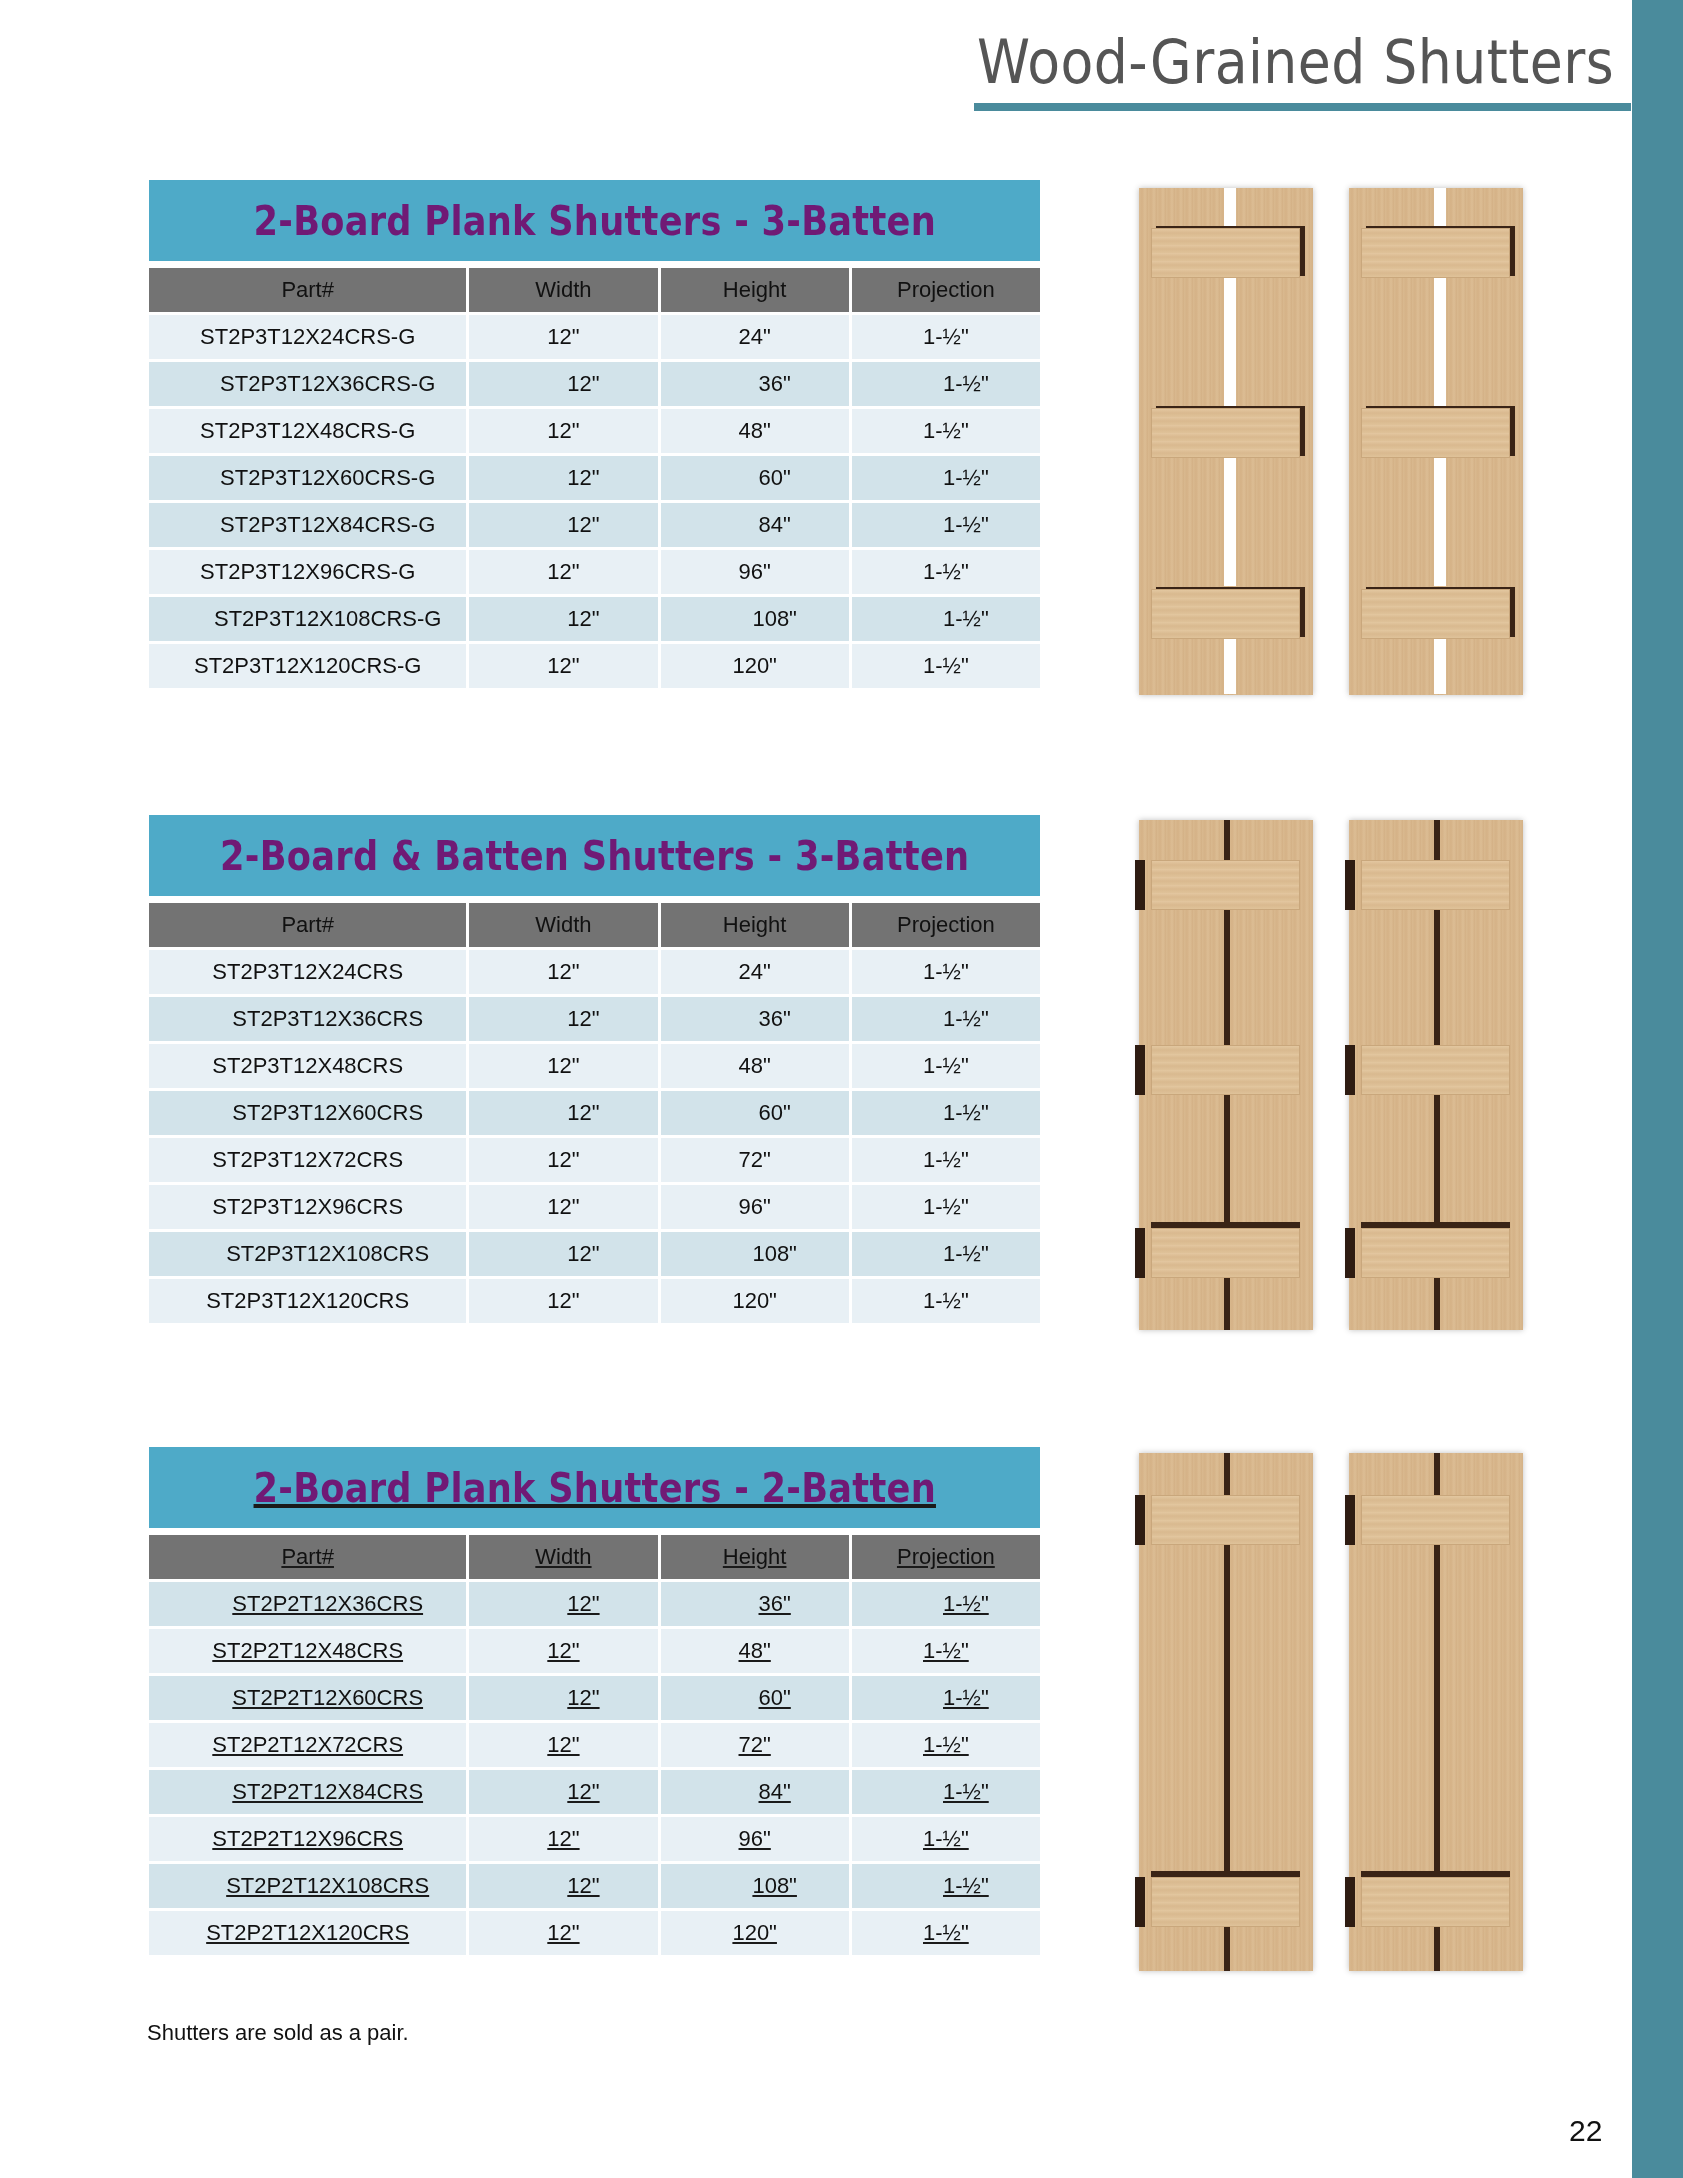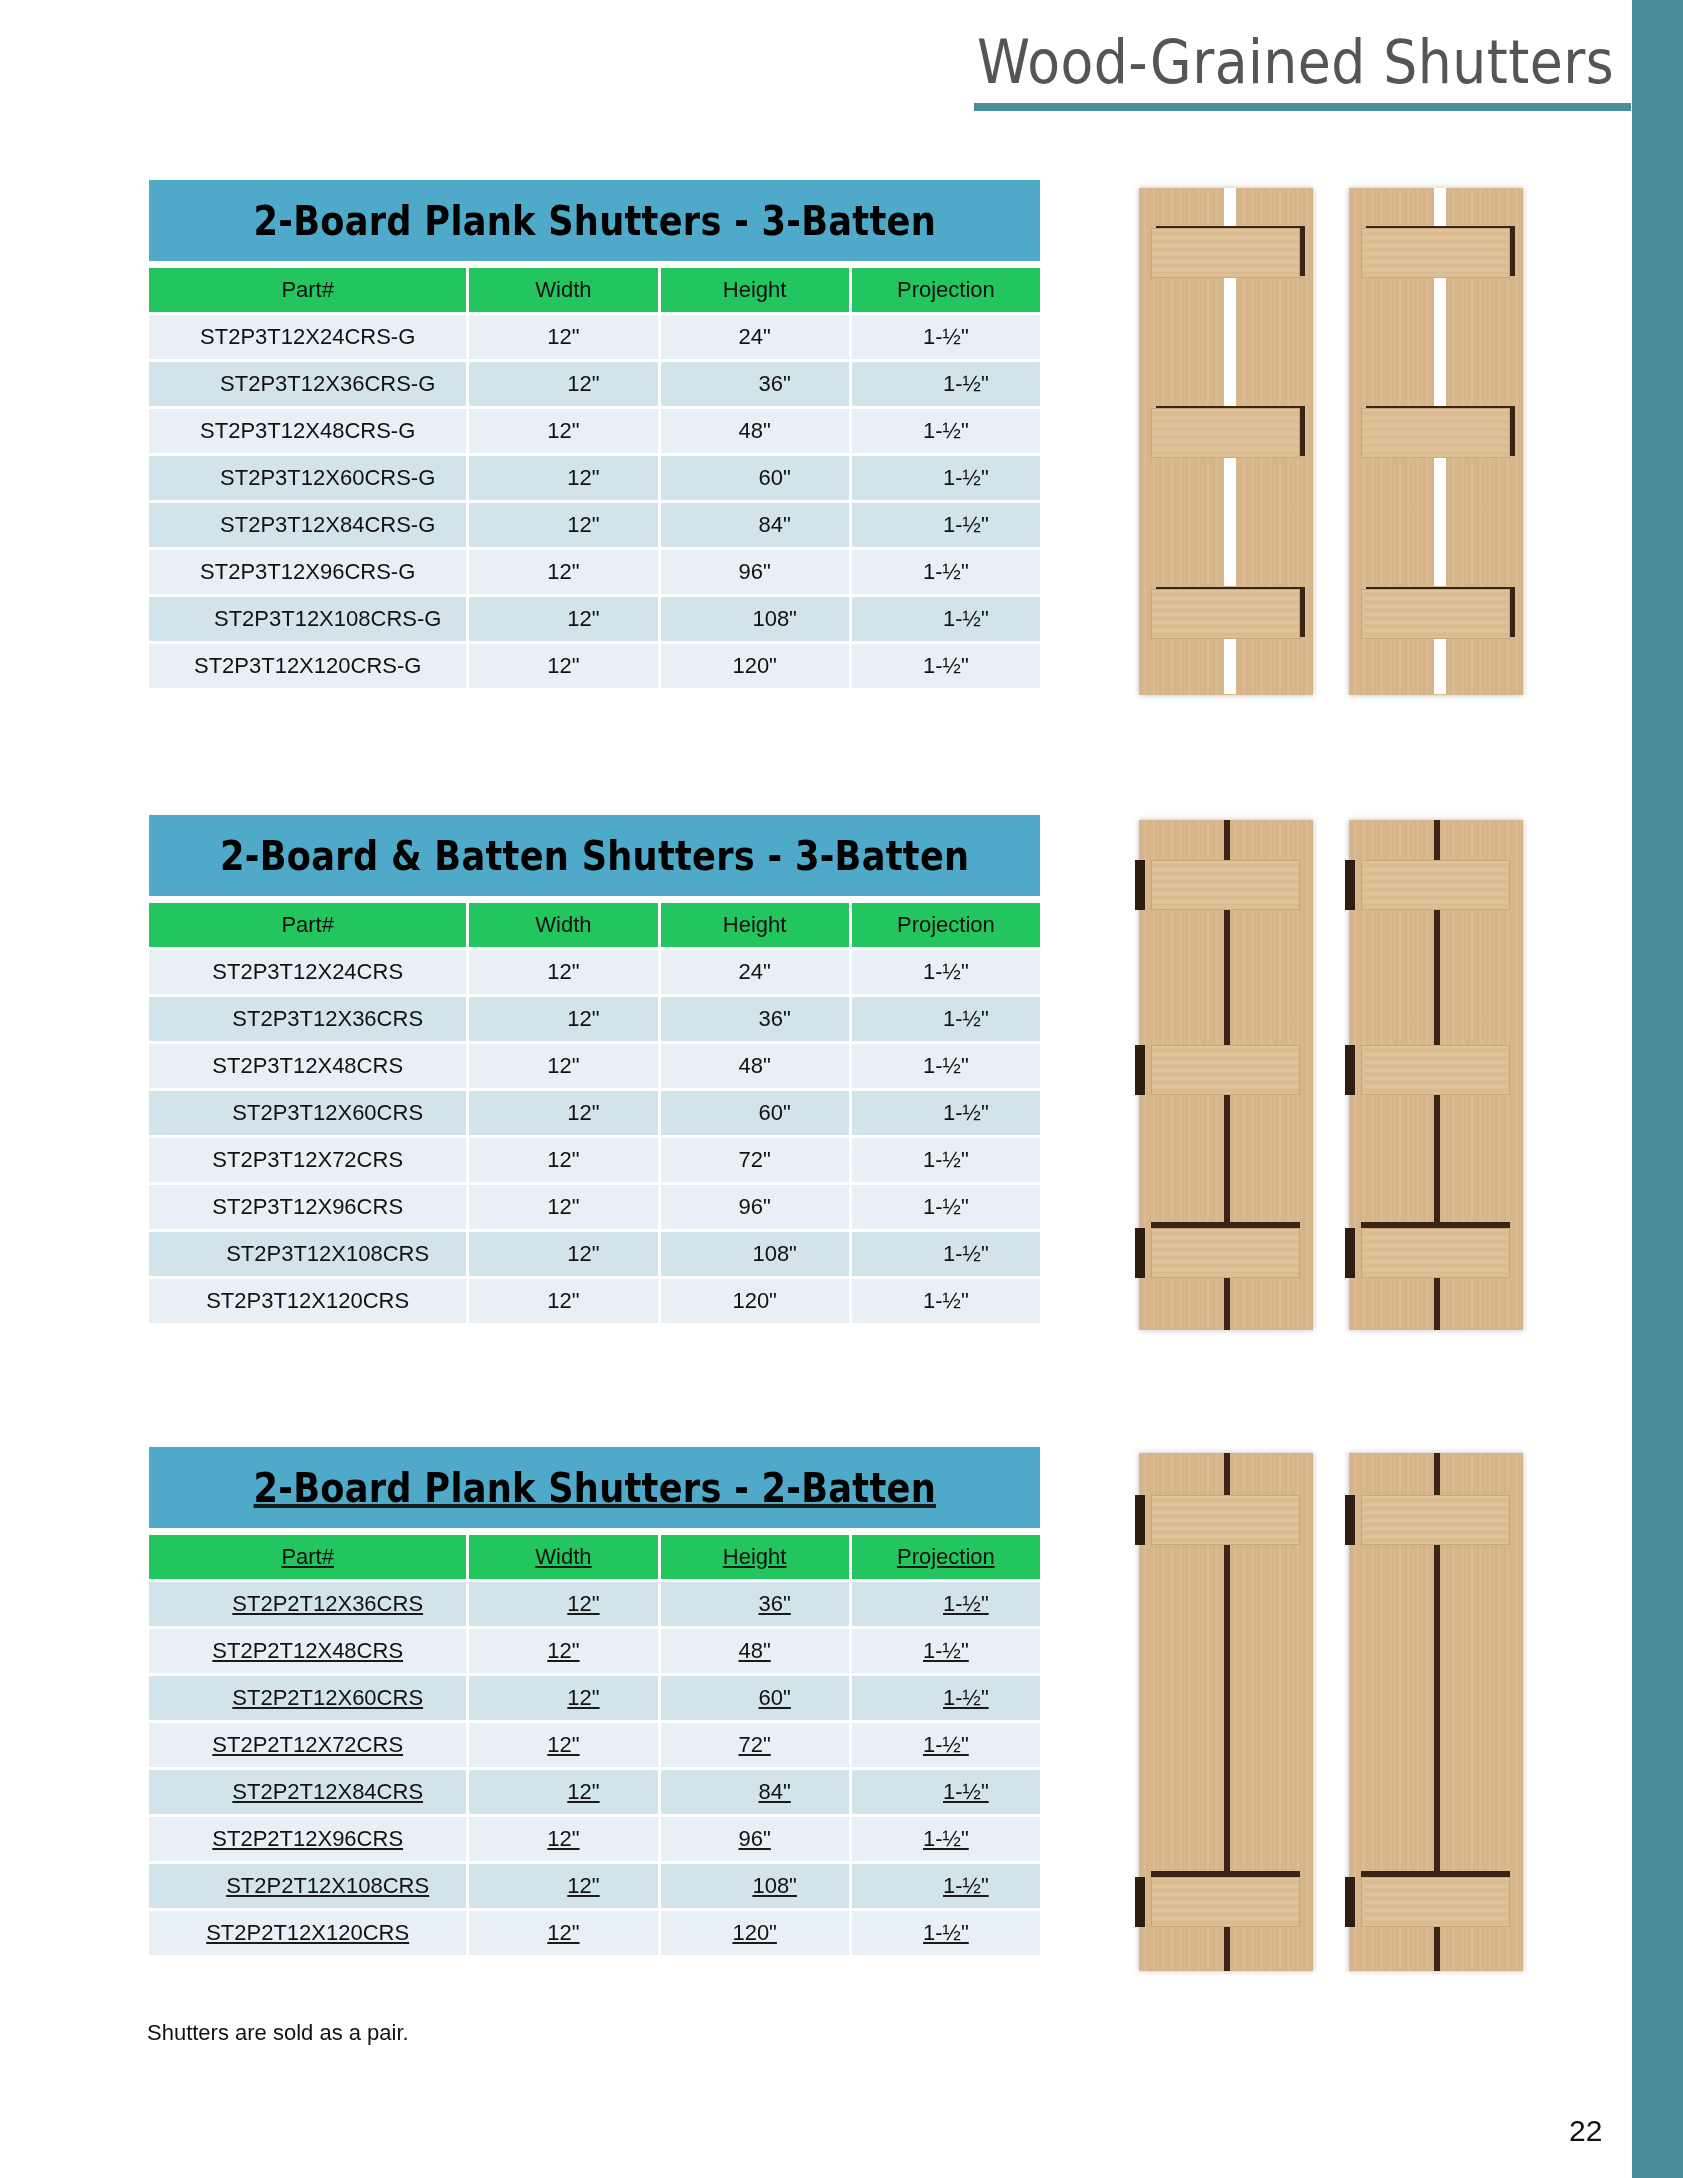--- a/index.html
+++ b/index.html
@@ -10,33 +10,33 @@
 
   .page-title {
     position: absolute; right: 69px; top: 26px;
     font-size: 61px; color: #555555; font-weight: normal; letter-spacing: 0.5px;
     font-family: "DejaVu Sans", sans-serif; transform: scaleX(0.88); transform-origin: right top;
   }
   .title-rule { position: absolute; left: 974px; top: 103px; width: 657px; height: 8px; background: #4a8b9c; }
 
   .section { position: absolute; left: 149px; width: 891px; }
   .section-header {
-    height: 81px; background: #4eaac8; color: #000000;
+    height: 81px; background: #4eaac8; color: #701a75;
     display: flex; align-items: center; justify-content: center;
     font-size: 40px; font-weight: bold; letter-spacing: 0.3px;
     font-family: "DejaVu Sans", sans-serif;
   }
   .section-header span { display: inline-block; transform: scaleX(0.88); }
 
   table { border-collapse: separate; border-spacing: 3px; margin-left: -3px; margin-top: 4px; width: 897px; }
   th, td {
     height: 44px; text-align: center; vertical-align: middle;
     font-size: 22px; font-weight: normal; color: #111;
   }
-  th { background: #22c55e; }
+  th { background: #737373; }
   tr.odd td { background: #e8f0f5; }
   tr.even td { background: #d2e3ea; padding-left: 40px; }
   col.c-part { width: 317px; }
   col.c-width { width: 188px; }
   col.c-height { width: 188px; }
   col.c-proj { width: 188px; }
 
   .note { position: absolute; left: 147px; top: 2020px; font-size: 22px; color: #111; }
   .page-number { position: absolute; left: 1569px; top: 2114px; font-size: 30px; color: #111; }
 

